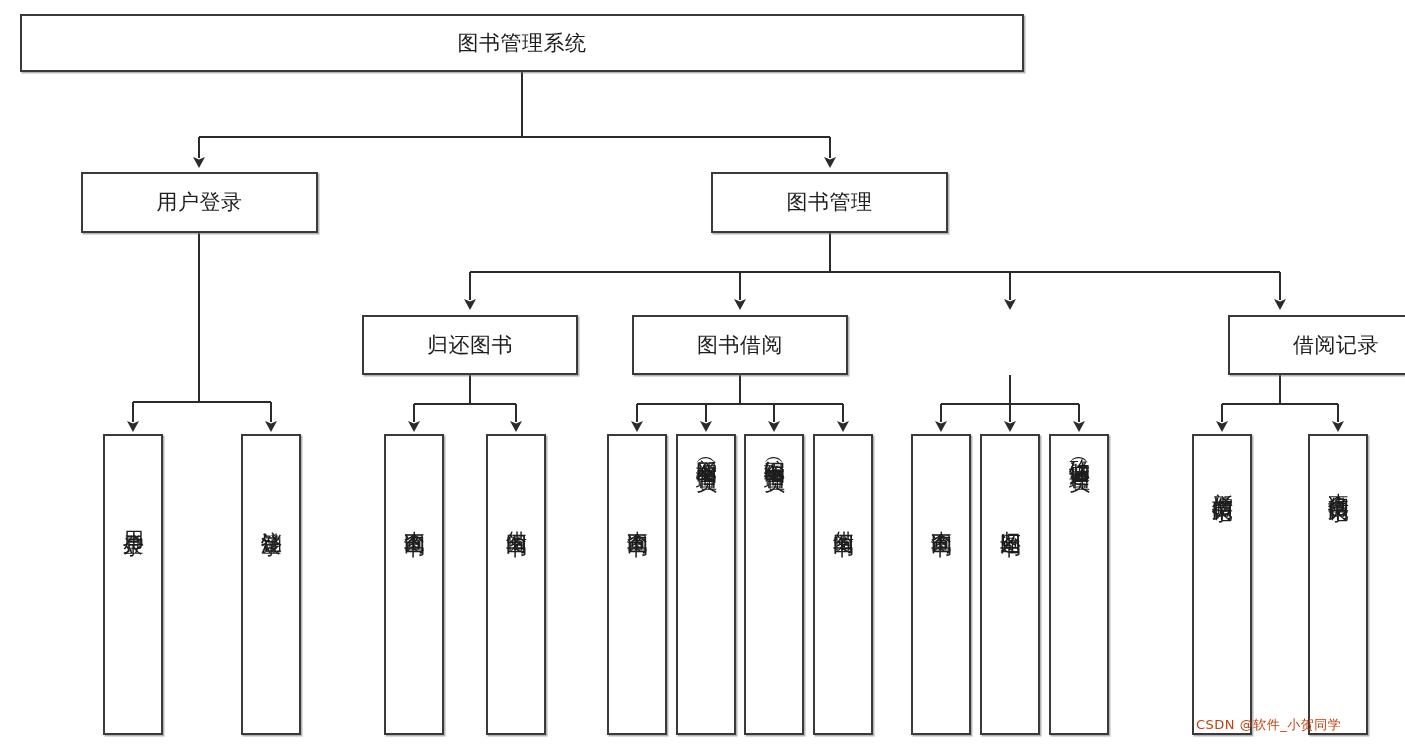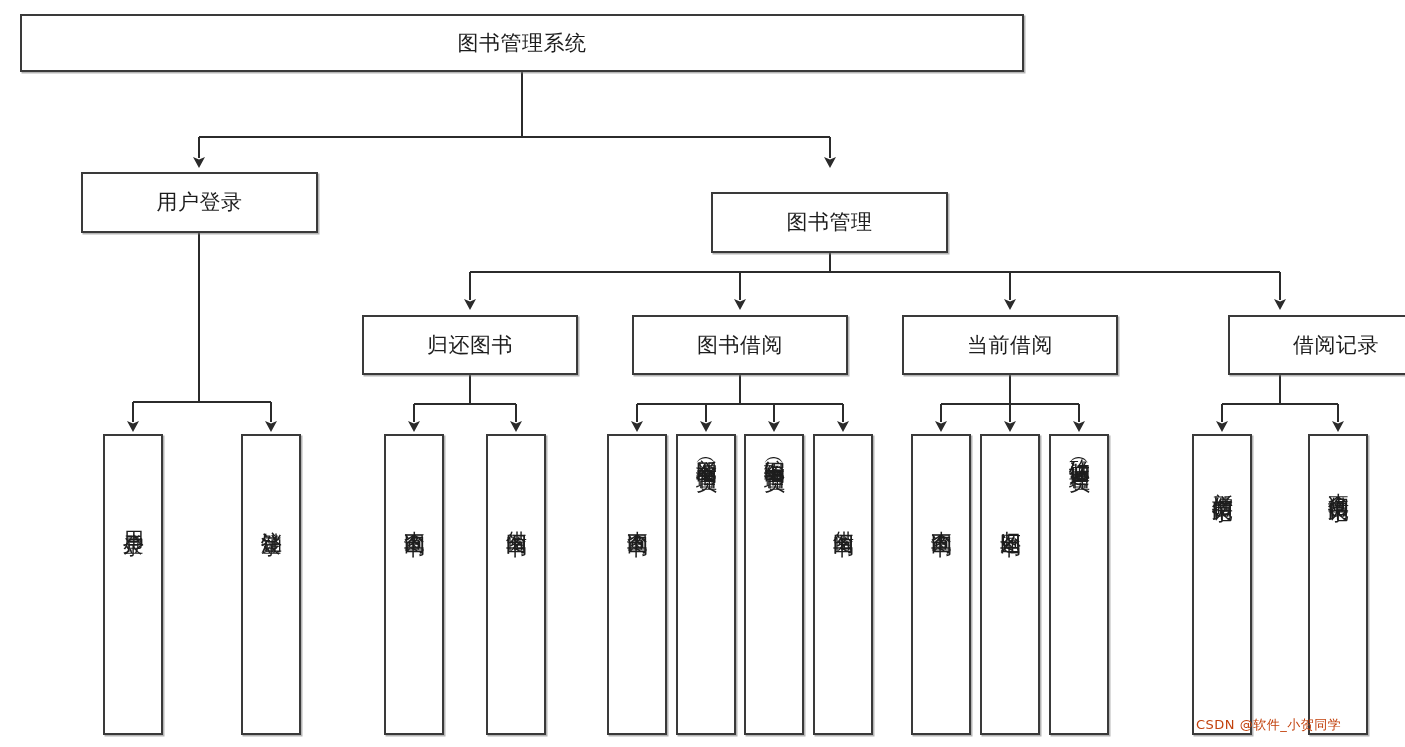--- a/index.html
+++ b/index.html
@@ -129,33 +129,30 @@
     </g>
   </svg>
 
   <div class="node root horiz" style="left:20px; top:14px; width:1004px; height:58px;">
     <span class="label">图书管理系统</span>
   </div>
 
   <div class="node horiz" style="left:81px; top:172px; width:237px; height:61px;">
     <span class="label">用户登录</span>
   </div>
-  <div class="node horiz" style="left:711px; top:172px; width:237px; height:61px;margin-top:20px;">
+  <div class="node horiz" style="left:711px; top:172px; width:237px; height:61px;">
     <span class="label">图书管理</span>
   </div>
 
   <div class="node horiz" style="left:362px; top:315px; width:216px; height:60px;">
     <span class="label">归还图书</span>
   </div>
   <div class="node horiz" style="left:632px; top:315px; width:216px; height:60px;">
     <span class="label">图书借阅</span>
   </div>
-  <div class="node horiz" style="left:902px; top:315px; width:216px; height:60px;">
-    <span class="label">当前借阅</span>
-  </div>
   <div class="node horiz" style="left:1228px; top:315px; width:216px; height:60px;">
     <span class="label">借阅记录</span>
   </div>
 
   <div class="node vert" style="left:103px; top:434px; width:60px; height:301px; padding-top:78px;">
     <span class="label">用户登录</span>
   </div>
   <div class="node vert" style="left:241px; top:434px; width:60px; height:301px; padding-top:78px;">
     <span class="label">注销登录</span>
   </div>

